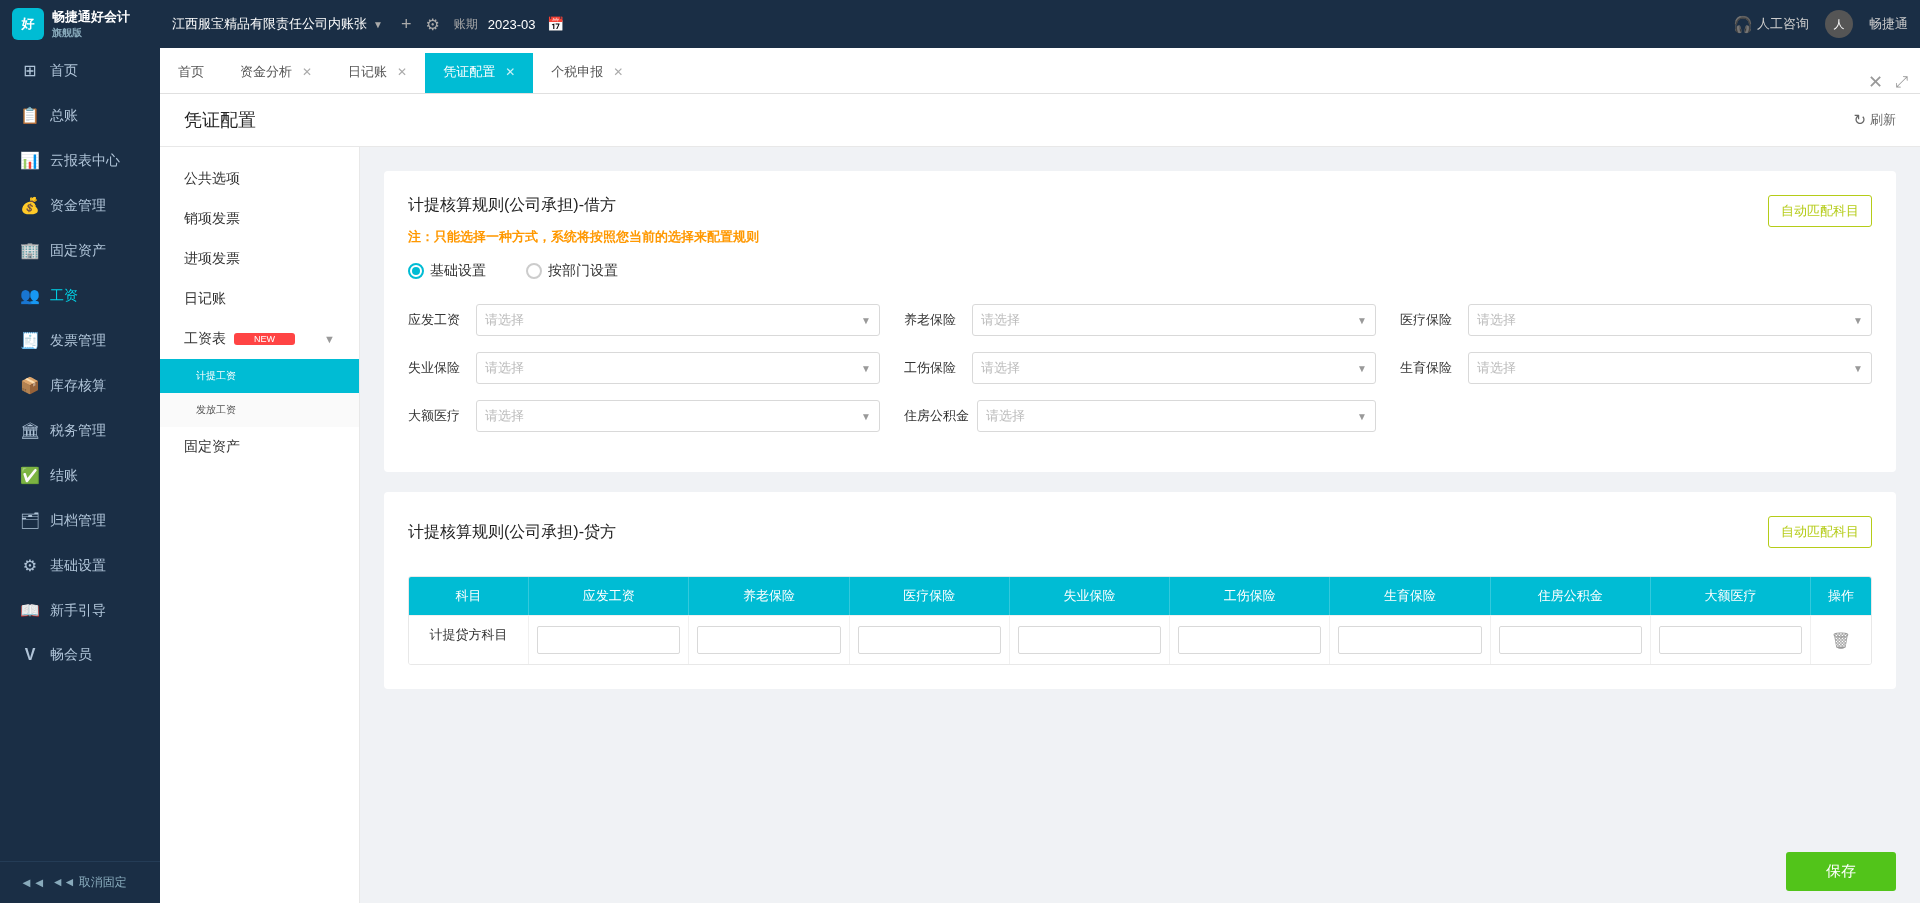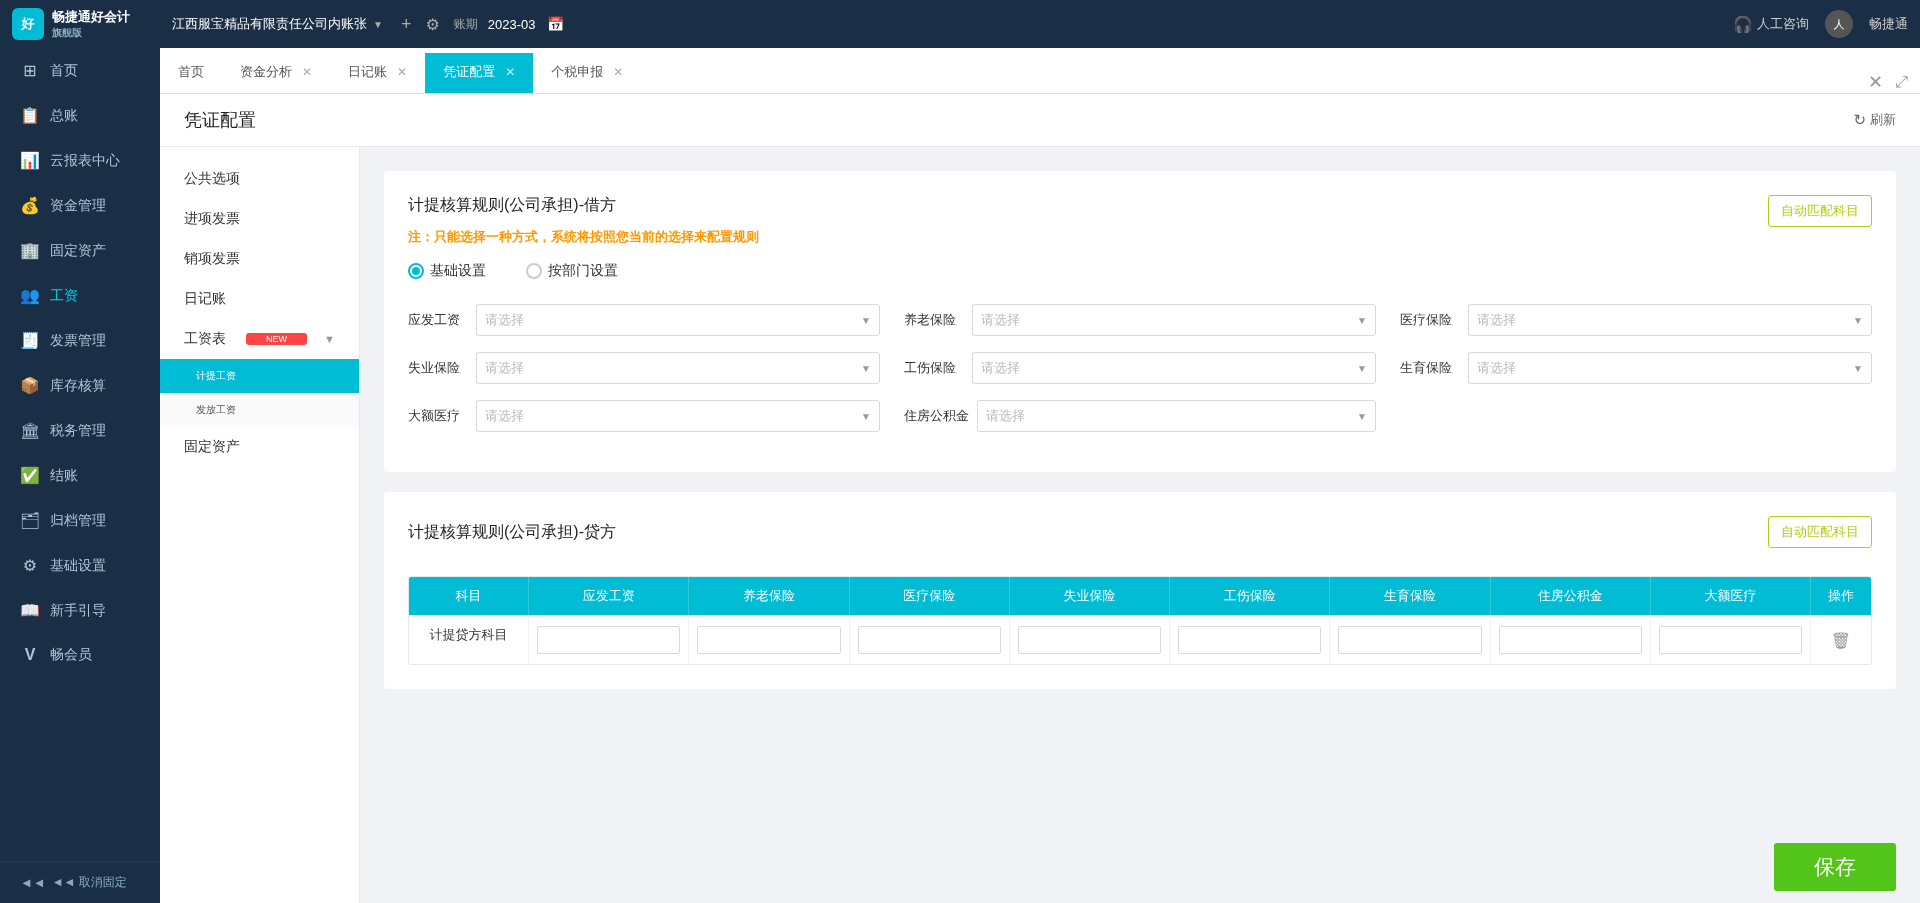--- a/index.html
+++ b/index.html
@@ -316,21 +316,21 @@
     .save-bar {
       position: absolute;
       bottom: 0; right: 0;
       padding: 12px 24px;
     }
     .save-btn {
       background: #52c41a;
       color: #fff;
       border: none;
       padding: 10px 40px;
-      font-size: 21px;
+      font-size: 15px;
       border-radius: 3px;
       cursor: pointer;
     }
 
     .content-wrapper {
       position: relative;
       flex: 1;
       display: flex;
       flex-direction: column;
       overflow: hidden;
@@ -469,30 +469,30 @@
       </div>
     </div>
 
     <div class="main-body">
 
       <div class="sub-sidebar">
         <div class="sub-sidebar-item">
           <span>公共选项</span>
         </div>
         <div class="sub-sidebar-item">
+          <span>销项发票</span>
+        </div>
+        <div class="sub-sidebar-item">
           <span>进项发票</span>
-        </div>
-        <div class="sub-sidebar-item">
-          <span>销项发票</span>
         </div>
         <div class="sub-sidebar-item">
           <span>日记账</span>
         </div>
         <div class="sub-sidebar-item has-children">
-          <span style="display:flex;align-items:center;gap:16px;">
+          <span style="display:flex;align-items:center;gap:4px;">
             <span>工资表</span>
             <span class="new-badge">NEW</span>
           </span>
           <span style="color:#999;font-size:11px;">▼</span>
         </div>
         <div class="sub-sidebar-children">
           <div class="sub-sidebar-child active">
             <span>计提工资</span>
           </div>
           <div class="sub-sidebar-child">

